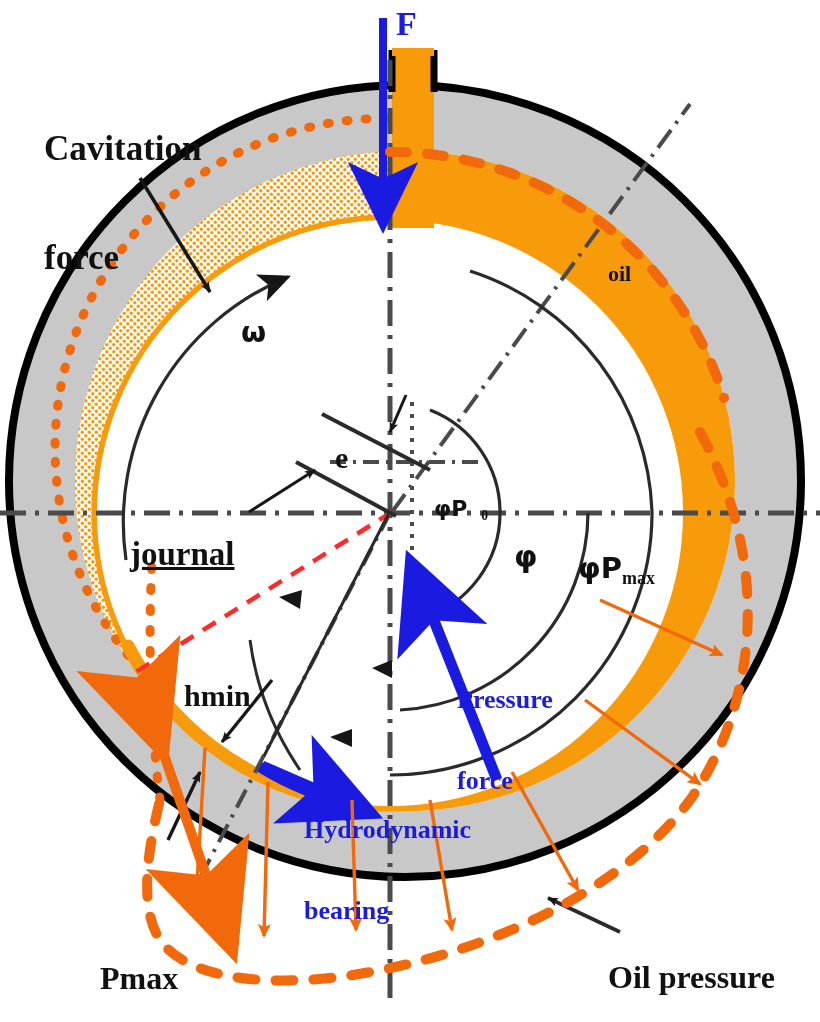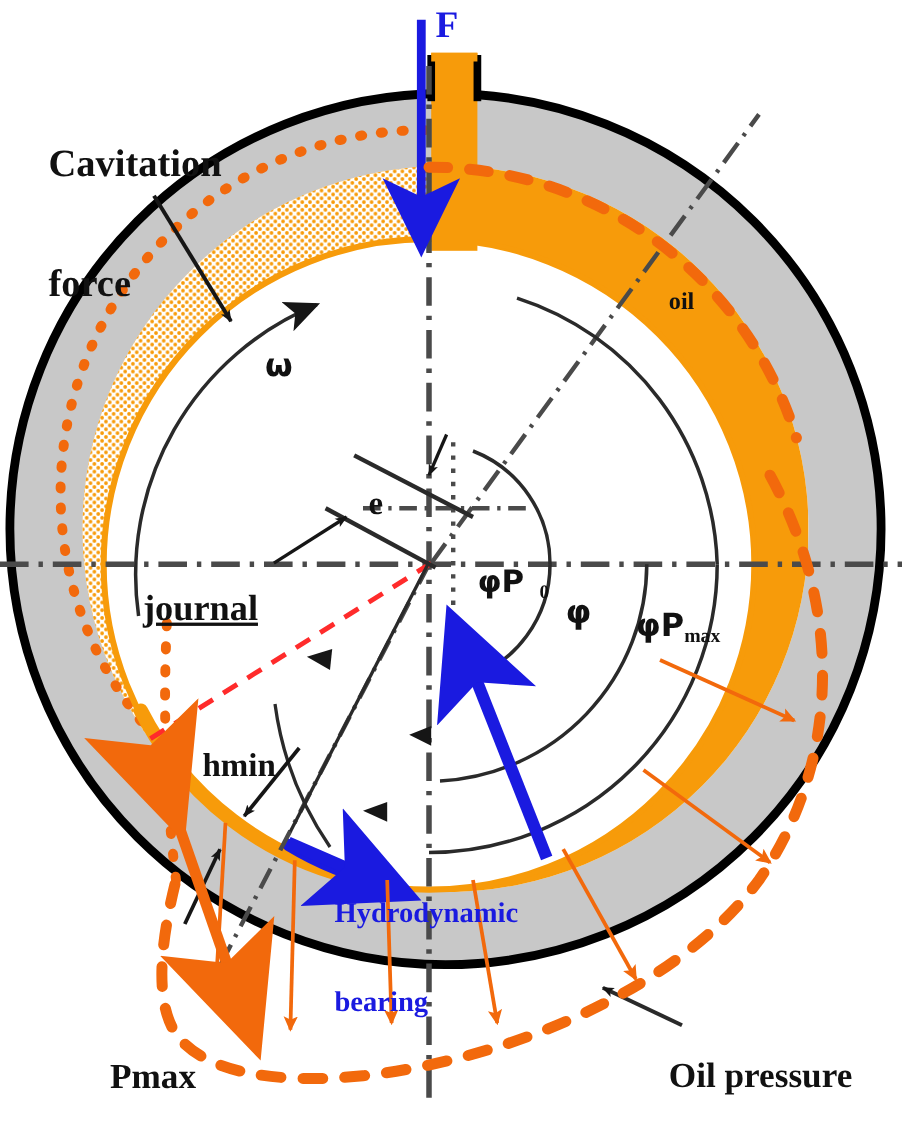--- a/index.html
+++ b/index.html
@@ -209,26 +209,30 @@
 
 
   <div class="lbl" style="left:608px; top:263px; font-size:22px;">oil</div>
 
   <div class="lbl gk" style="left:241px; top:317px; font-size:29px;">ω</div>
 
   <div class="lbl" style="left:335px; top:442px; font-size:30px;">e</div>
 
   <div class="lbl" style="left:130px; top:537px; font-size:33px;text-decoration:underline;">journal</div>
 
-  <div class="lbl" style="left:434px; top:514px; font-size:28px;"><span class="gk">φP</span><span class="sub" style="margin-left:14px;">0</span></div>
+  <div class="lbl" style="left:434px; top:498px; font-size:22px;"><span class="gk">φP</span><span class="sub" style="margin-left:14px;">0</span></div>
 
   <div class="lbl gk" style="left:514px; top:541px; font-size:30px;">φ</div>
 
   <div class="lbl" style="left:578px; top:553px; font-size:29px;"><span class="gk">φP</span><span class="sub">max</span></div>
 
+  <div class="lbl ctr blue" style="left:457px; top:632px; width:120px; font-size:26px;">
+    <div>Pressure</div>
+    <div>force</div>
+  </div>
 
   <div class="lbl" style="left:184px; top:680px; font-size:30px;">hmin</div>
 
   <div class="lbl ctr blue" style="left:304px; top:762px; width:232px; font-size:26px;">
     <div>Hydrodynamic</div>
     <div>bearing</div>
   </div>
 
   <div class="lbl ctr" style="left:608px; top:894px; width:208px; font-size:32px;">
     <div>Oil pressure</div>

